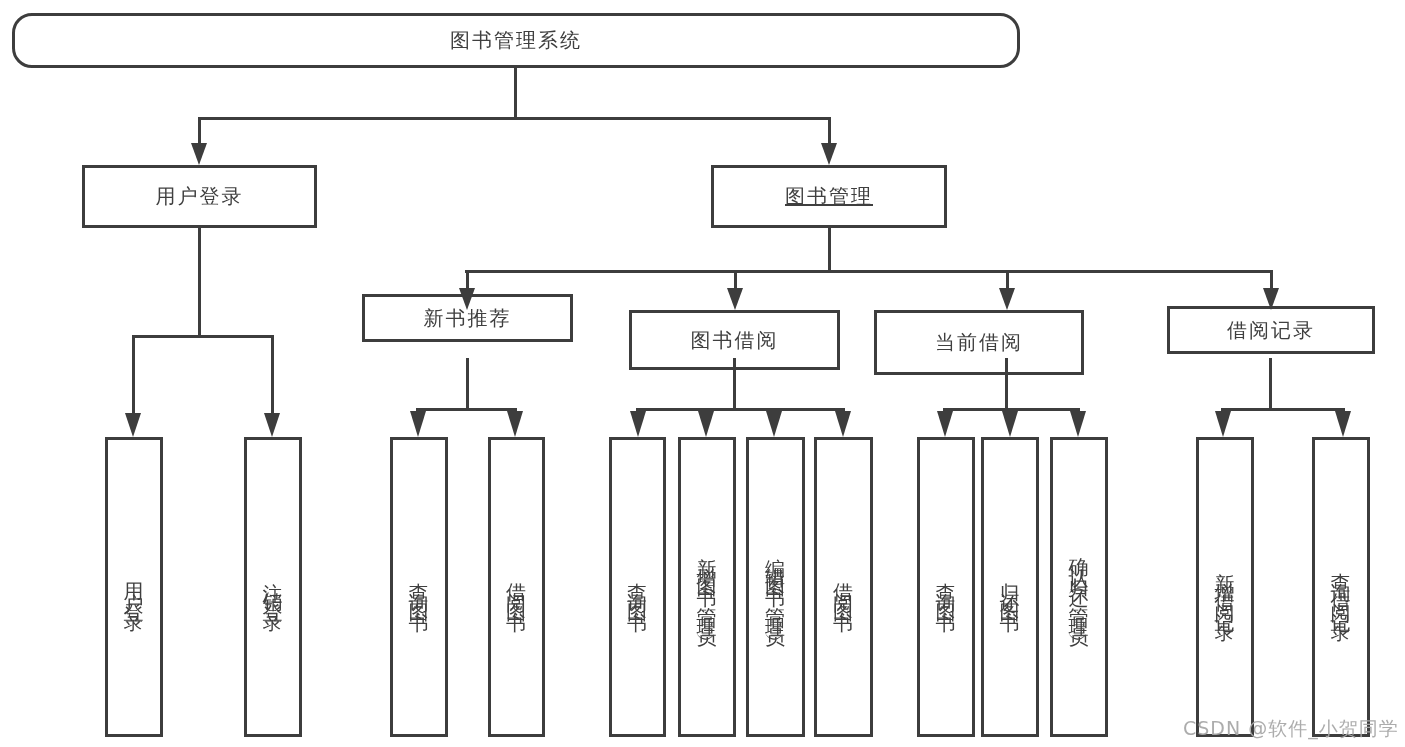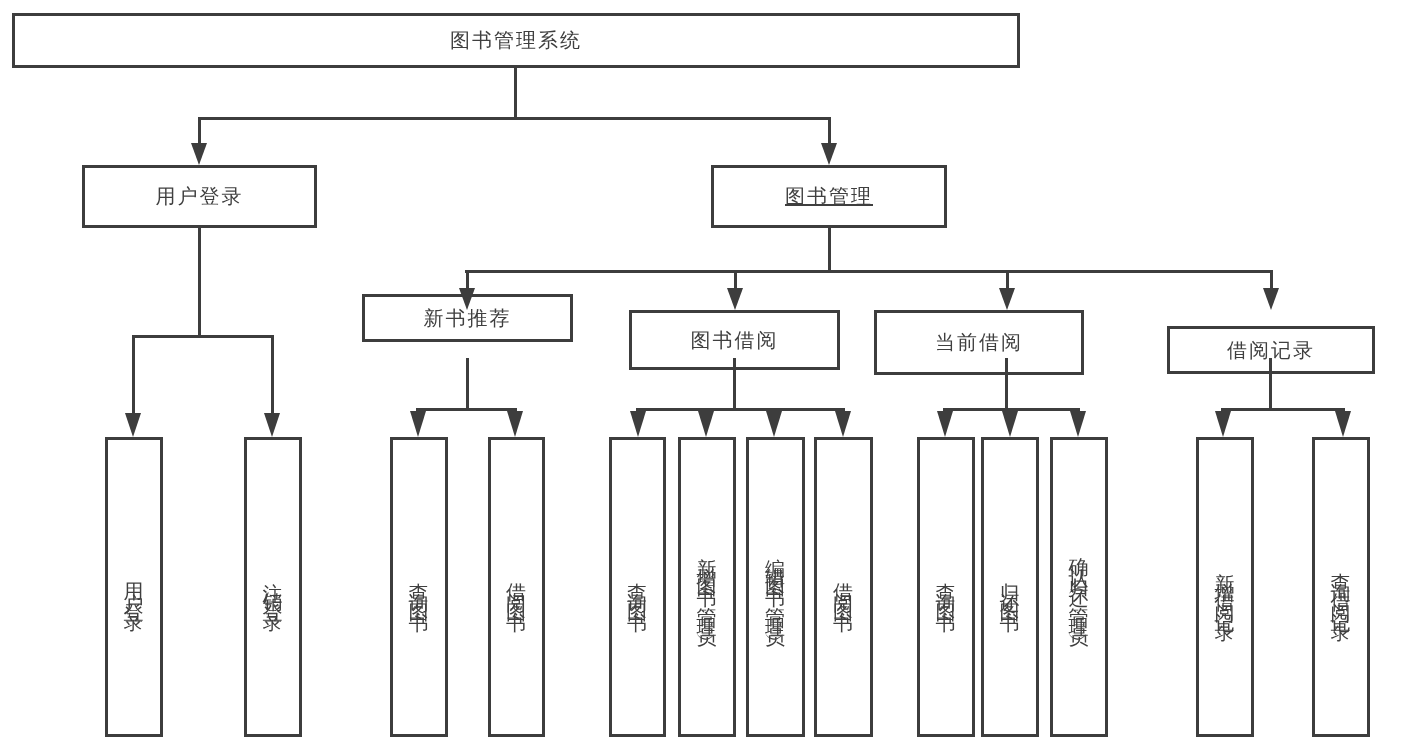--- a/index.html
+++ b/index.html
@@ -27,29 +27,29 @@
   .watermark{
     position:absolute;left:1183px;top:716px;font-size:19px;letter-spacing:1px;
     color:rgba(168,168,168,0.95);z-index:50;white-space:nowrap;
   }
 </style>
 </head>
 <body>
 
 <div id="canvas">
 
-  <div class="box" style="left:12px;top:13px;width:1008px;height:55px;">图书管理系统</div>
+  <div class="box" style="left:12px;top:13px;width:1008px;height:55px;border-radius:20px;">图书管理系统</div>
 
   <div class="box" style="left:82px;top:165px;width:235px;height:63px;">用户登录</div>
   <div class="box" style="left:711px;top:165px;width:236px;height:63px;text-decoration:underline;">图书管理</div>
 
   <div class="box" style="left:362px;top:294px;width:211px;height:48px;">新书推荐</div>
   <div class="box" style="left:629px;top:310px;width:211px;height:60px;">图书借阅</div>
   <div class="box" style="left:874px;top:310px;width:210px;height:65px;">当前借阅</div>
-  <div class="box" style="left:1167px;top:326px;width:208px;height:48px;">借阅记录</div>
+  <div class="box" style="left:1167px;top:306px;width:208px;height:48px;">借阅记录</div>
 
   <div class="box leaf" style="left:105px;top:437px;width:58px;height:300px;">用户登录</div>
   <div class="box leaf" style="left:244px;top:437px;width:58px;height:300px;">注销登录</div>
 
   <div class="box leaf" style="left:390px;top:437px;width:58px;height:300px;">查询图书</div>
   <div class="box leaf" style="left:488px;top:437px;width:57px;height:300px;">借阅图书</div>
 
   <div class="box leaf" style="left:609px;top:437px;width:57px;height:300px;">查询图书</div>
   <div class="box leaf" style="left:678px;top:437px;width:58px;height:300px;">新增图书（管理员）</div>
   <div class="box leaf" style="left:746px;top:437px;width:59px;height:300px;">编辑图书（管理员）</div>
@@ -103,14 +103,15 @@
   <div class="hline" style="left:943px;top:408px;width:137px;height:3px;"></div>
   <div class="arrow stubby" style="left:937px;top:411px;"></div>
   <div class="arrow stubby" style="left:1002px;top:411px;"></div>
   <div class="arrow stubby" style="left:1070px;top:411px;"></div>
 
   <div class="vline" style="left:1269px;top:358px;width:3px;height:53px;"></div>
   <div class="hline" style="left:1221px;top:408px;width:124px;height:3px;"></div>
   <div class="arrow stubby" style="left:1215px;top:411px;"></div>
   <div class="arrow stubby" style="left:1335px;top:411px;"></div>
 
+  <div class="watermark">CSDN @软件_小贺同学</div>
 
 </div>
 
 </body></html>

